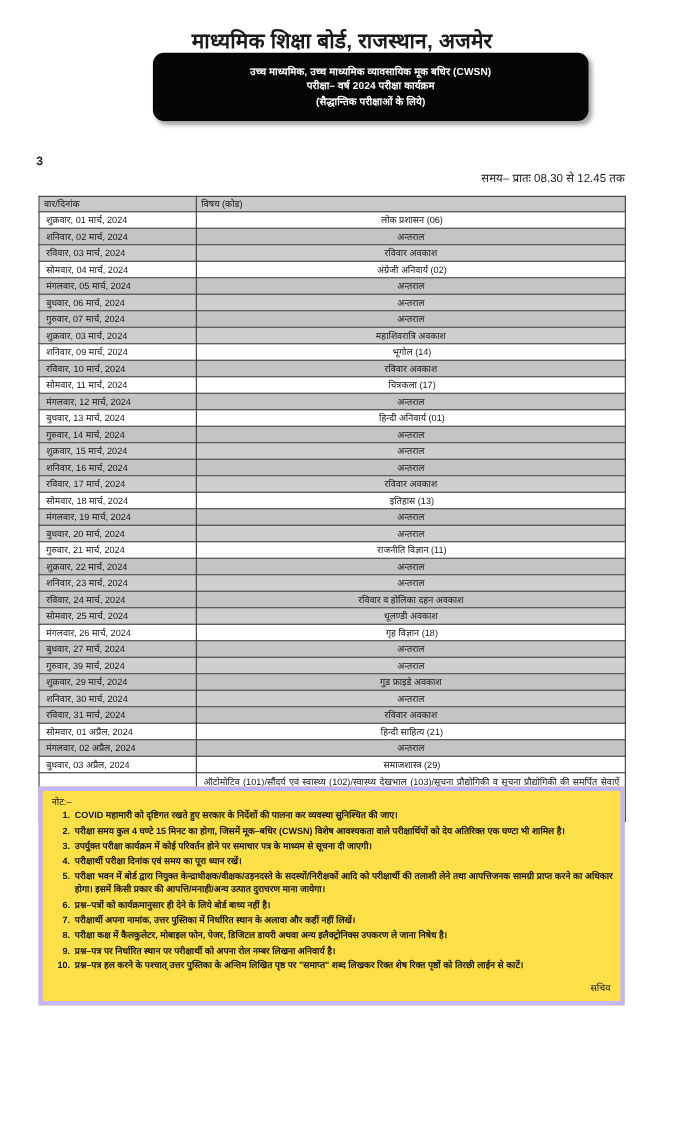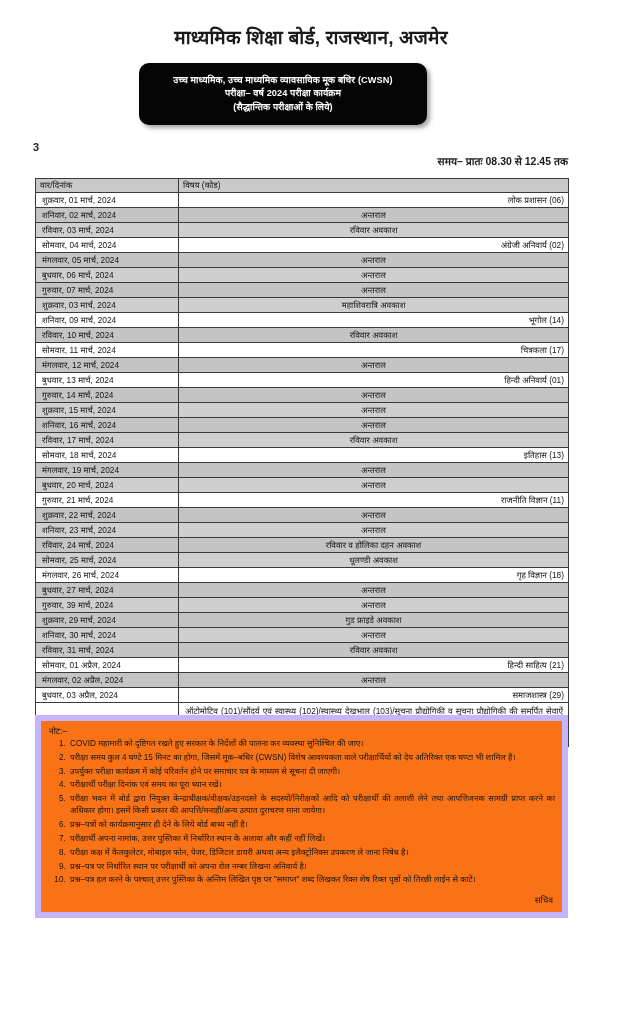--- a/index.html
+++ b/index.html
@@ -16,21 +16,21 @@
 
   .board-title{
     position:absolute;left:0;top:24px;width:622px;
     text-align:center;
     font-size:19px;font-weight:700;
     letter-spacing:.2px;
     color:#1a1a1a;
   }
 
   .black-band-wrap{
-    position:absolute;left:139px;top:63px;width:288px;height:62px;
+    position:absolute;left:139px;top:48px;width:396px;height:62px;
   }
   .black-band{
     position:absolute;left:0;top:0;width:100%;height:100%;
     background:#050505;
     border-radius:10px;
     box-shadow:3px 3px 4px rgba(90,90,90,.55);
     color:#ffffff;
     display:flex;flex-direction:column;align-items:center;justify-content:center;
     text-align:center;
     line-height:1.42;
@@ -40,21 +40,21 @@
   .black-band .l1{letter-spacing:.1px;}
   .black-band .l2{letter-spacing:.1px;}
   .black-band .l3{letter-spacing:.1px;}
 
   .page-num{
     position:absolute;left:33px;top:141px;
     font-size:11px;font-weight:700;color:#222;
   }
   .time-line{
     position:absolute;right:54px;top:154px;
-    font-size:10.5px;font-weight:700;color:#1b1b1b;
+    font-size:10.5px;font-weight:400;color:#1b1b1b;
     white-space:nowrap;
   }
 
   
   .tbl{
     position:absolute;left:35px;top:178px;width:533px;
     border-collapse:collapse;
     table-layout:fixed;
     font-size:8.3px;
     color:#151515;
@@ -77,47 +77,48 @@
     font-size:8.4px;
   }
   col.c-date{width:143px;}
   col.c-sub{width:390px;}
 
   tr.exam td{background:#ffffff;}
   tr.gap  td{background:#c4c4c4;}
   tr.gap2 td{background:#cfcfcf;}
 
   td.date{text-align:left;padding-left:6px;}
-  td.sub-left{text-align:right;padding-left:6px;margin-left:13px;}
+  td.sub-left{text-align:center;padding-left:6px;margin-left:13px;}
   td.sub-center{text-align:center;}
 
   tr.voc td{height:auto;white-space:normal;background:#ffffff;}
   td.voc-date{vertical-align:middle;text-align:left;padding-left:6px;}
   td.voc-body{
     text-align:justify;
     line-height:1.52;
     padding:2px 5px 3px 6px;
     font-size:8.3px;
     white-space:normal;
   }
 
   
   .notes{
     position:absolute;left:35px;top:715px;width:533px;
-    border:6px solid #c4b5fd;
-    background:#f97316;
+    border:4px solid #c4b5fd;
+    background:#fde047;
     box-sizing:border-box;
     padding:4px 7px 6px 7px;
     font-size:8.2px;
     color:#151515;
   }
   .notes-head{font-size:8.4px;margin:0 0 2px 1px;}
   .notes ol{
     margin:0;padding:0 0 0 20px;
     list-style:decimal;
+    font-weight:bold;
   }
   .notes li{
     margin:0 0 1.5px 0;
     line-height:1.5;
     text-align:justify;
     padding-left:2px;
   }
   .sign{
     text-align:right;
     margin-top:7px;

